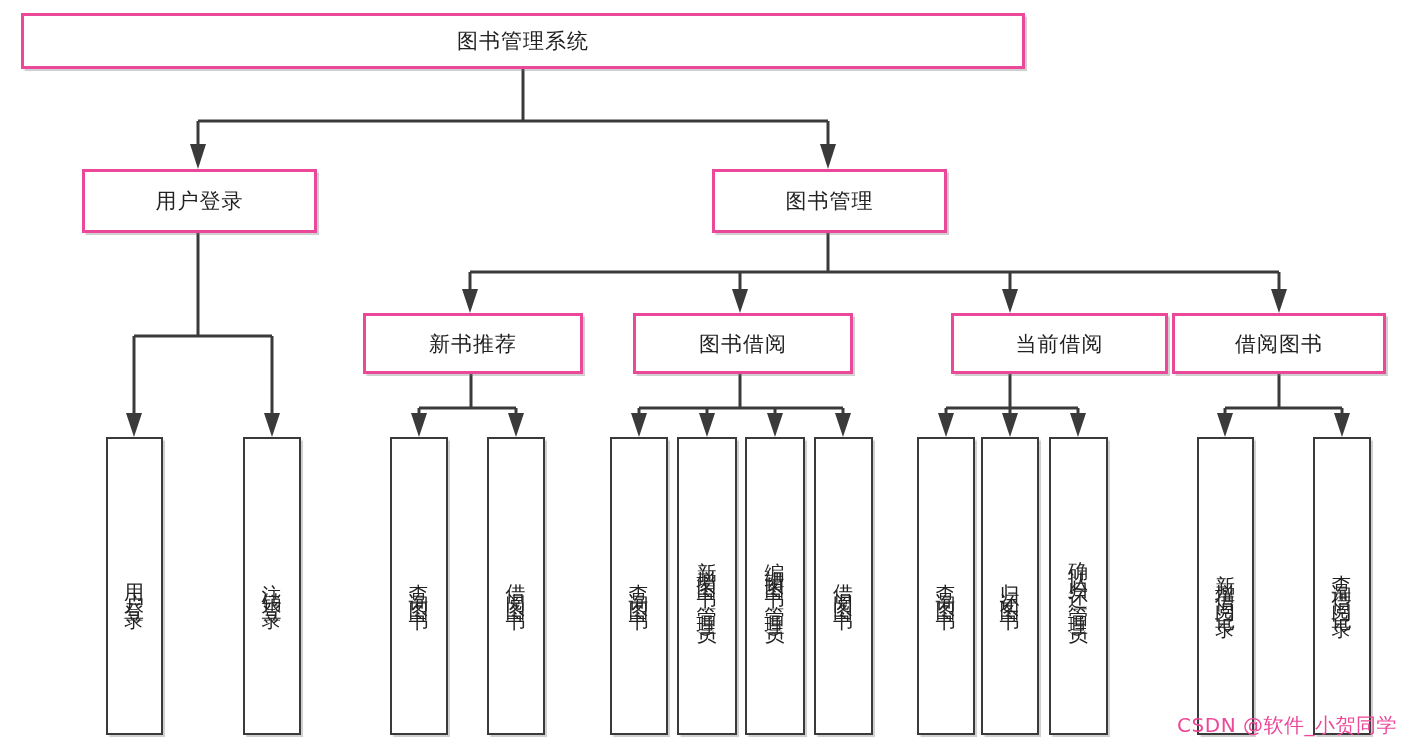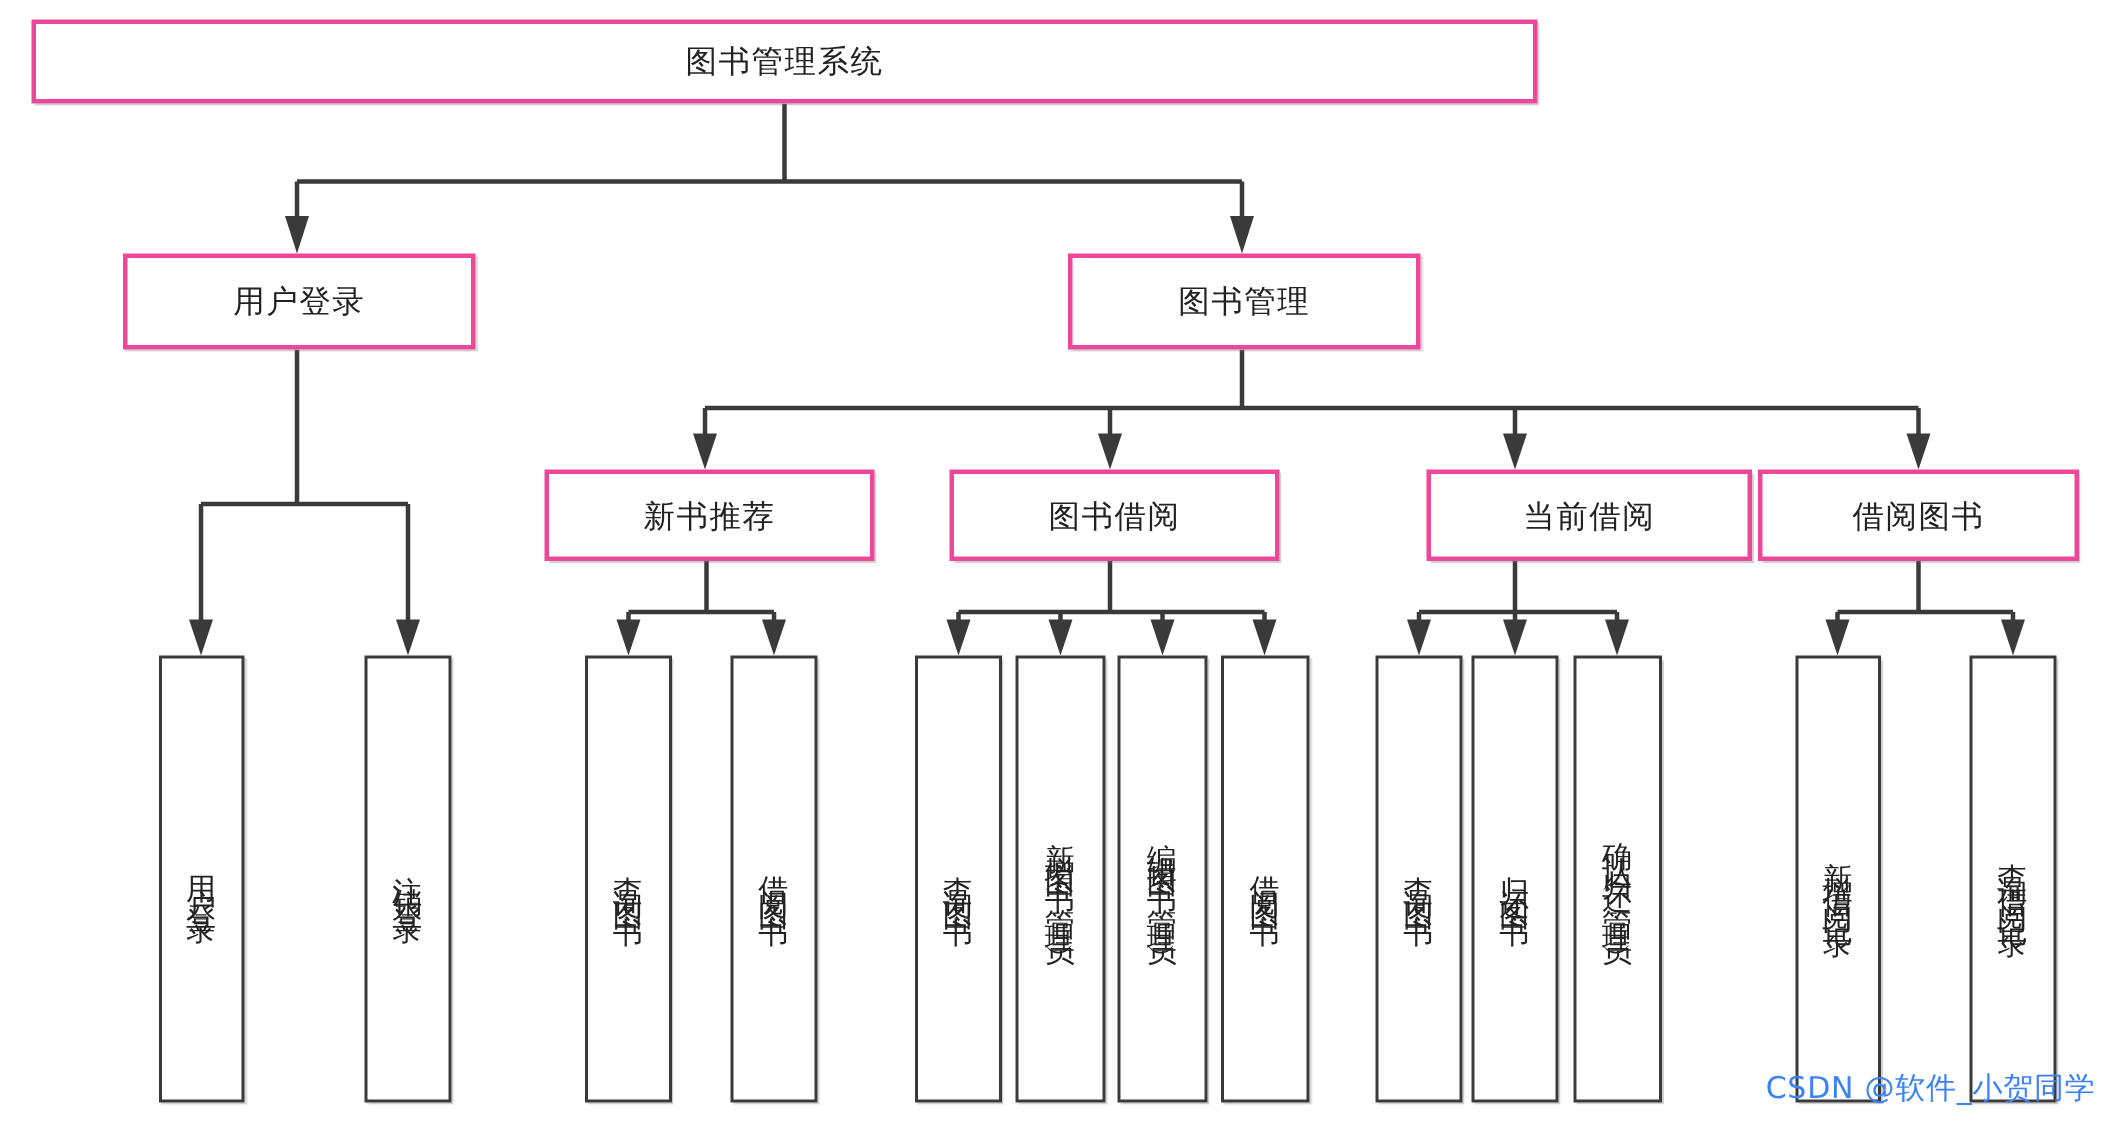--- a/index.html
+++ b/index.html
@@ -209,15 +209,15 @@
     <span class="vtext">确认归还（管理员）</span>
   </div>
 
   <div class="leaf" style="left:1197px; top:437px; width:57px; height:298px;">
     <span class="vtext">新增借阅记录</span>
   </div>
   <div class="leaf" style="left:1313px; top:437px; width:58px; height:298px;">
     <span class="vtext">查询借阅记录</span>
   </div>
 
-  <div id="watermark" style="color: #3b82f6;">CSDN @软件_小贺同学</div>
+  <div id="watermark" style="color: #ec4899;">CSDN @软件_小贺同学</div>
 
 </div>
 
 </body></html>

